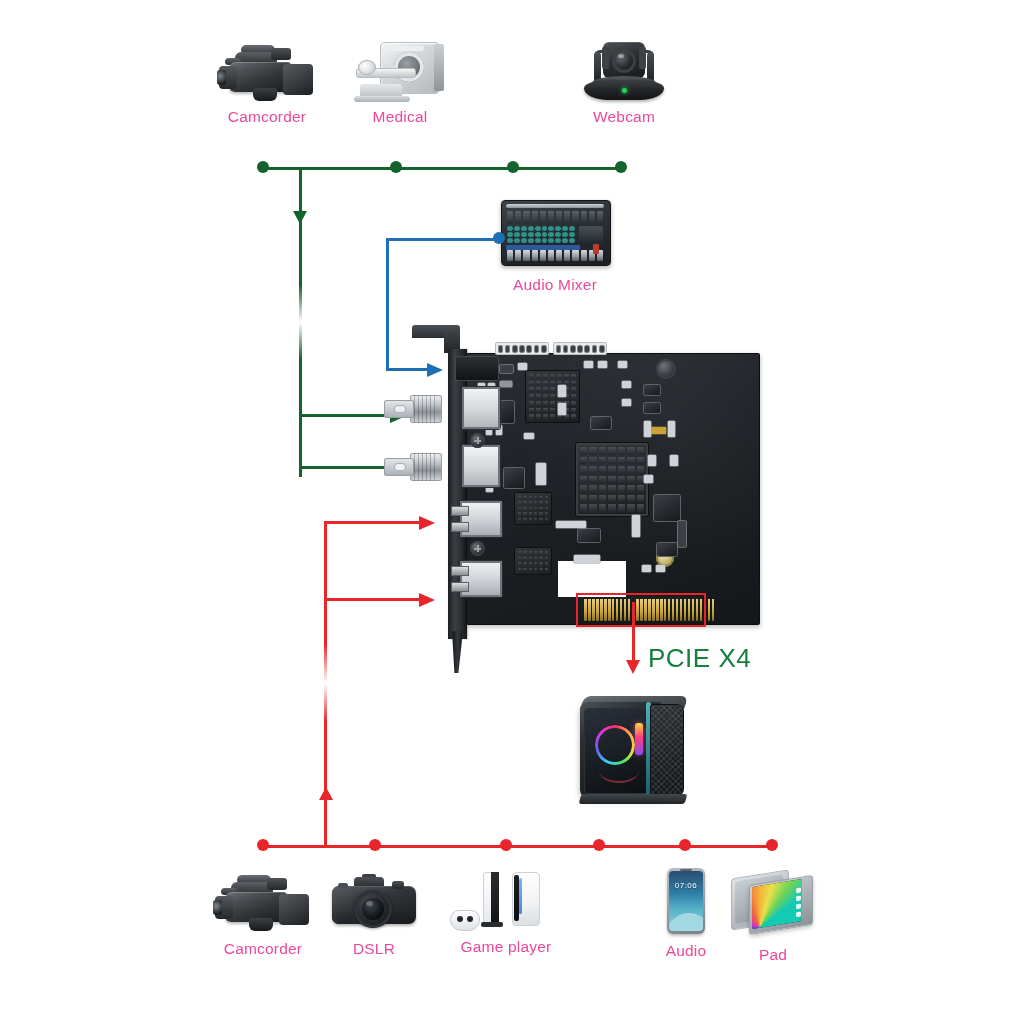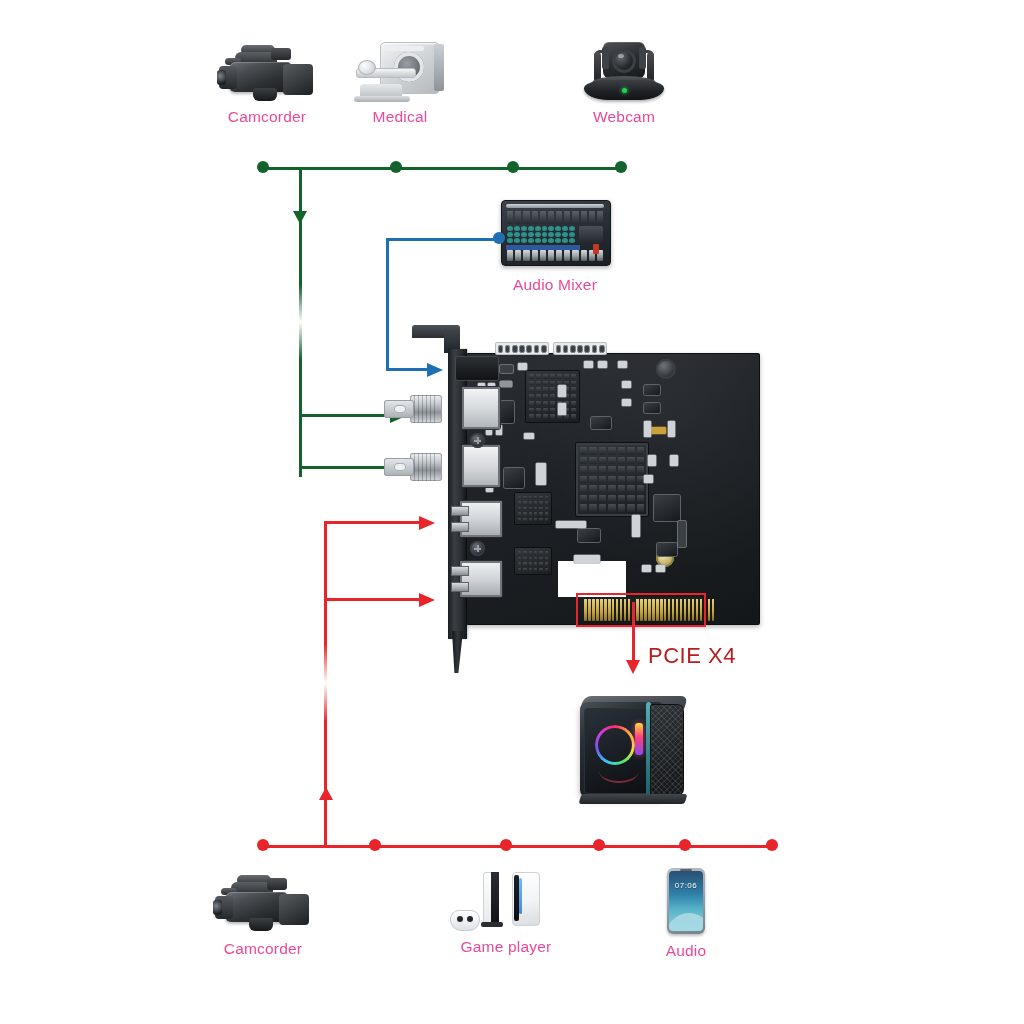--- a/index.html
+++ b/index.html
@@ -33,22 +33,22 @@
   .hline{position:absolute;height:0;border-top-style:solid;}
   .vline{position:absolute;width:0;border-left-style:solid;}
   .dot{position:absolute;border-radius:50%;}
   .arrow{position:absolute;width:0;height:0;}
   .arrow.right{border-top:7px solid transparent;border-bottom:7px solid transparent;}
   .arrow.down{border-left:7px solid transparent;border-right:7px solid transparent;}
   .arrow.up{border-left:7px solid transparent;border-right:7px solid transparent;}
 
   .lbl-pcie{
     position:absolute;
-    font-size:22px;
-    color:#b91c1c;
+    font-size:26px;
+    color:#15803d;
     white-space:nowrap;
     letter-spacing:.5px;
   }
 
   
   .camcorder{position:relative;width:96px;height:62px;}
   .cc-body{position:absolute;left:10px;top:20px;width:62px;height:30px;border-radius:7px 4px 5px 6px;
     background:linear-gradient(160deg,#6e7276 0%,#4a4e52 28%,#2e3235 62%,#191c1f 100%);
     box-shadow:inset 0 1px 0 rgba(255,255,255,.22), 0 2px 3px rgba(0,0,0,.28);}
   .cc-lenshood{position:absolute;left:0px;top:24px;width:18px;height:23px;border-radius:4px;
@@ -880,20 +880,35 @@
         <div class="cc-body"></div>
         <div class="cc-back"></div>
         <div class="cc-lenshood"></div>
         <div class="cc-lens"></div>
         <div class="cc-grip"></div>
       </div>
     </div>
     <div class="cap" style="margin-top:6px;">Camcorder</div>
   </div>
 
+  <div class="device" style="left:328px;top:872px;width:92px;">
+    <div class="art">
+      <div class="dslr">
+        <div class="ds-hot"></div>
+        <div class="ds-prism"></div>
+        <div class="ds-body"></div>
+        <div class="ds-grip"></div>
+        <div class="ds-shutter"></div>
+        <div class="ds-dial"></div>
+        <div class="ds-lensring"></div>
+        <div class="ds-lens"></div>
+      </div>
+    </div>
+    <div class="cap" style="margin-top:6px;">DSLR</div>
+  </div>
 
   <div class="device" style="left:450px;top:870px;width:112px;">
     <div class="art">
       <div class="game">
         <div class="g-c1">
             <div class="w"></div>
             <div class="b"></div>
             <div class="base"></div>
           </div>
         <div class="g-c2">
@@ -915,14 +930,33 @@
         <div class="ph-screen">
           <div class="ph-wave"></div>
           <div class="ph-time">07:06</div>
         </div>
         <div class="ph-notch"></div>
       </div>
     </div>
     <div class="cap" style="margin-top:8px;">Audio</div>
   </div>
 
+  <div class="device" style="left:730px;top:872px;width:86px;">
+    <div class="art">
+      <div class="pad">
+        <div class="pd-stand"></div>
+        <div class="pd-stand2"></div>
+        <div class="pd-tab"></div>
+        <div class="pd-screen">
+            <div class="pd-burst"></div>
+          </div>
+        <div class="pd-icons">
+            <i></i>
+            <i></i>
+            <i></i>
+            <i></i>
+          </div>
+      </div>
+    </div>
+    <div class="cap" style="margin-top:10px;">Pad</div>
+  </div>
 
 </div>
 
 </body></html>

